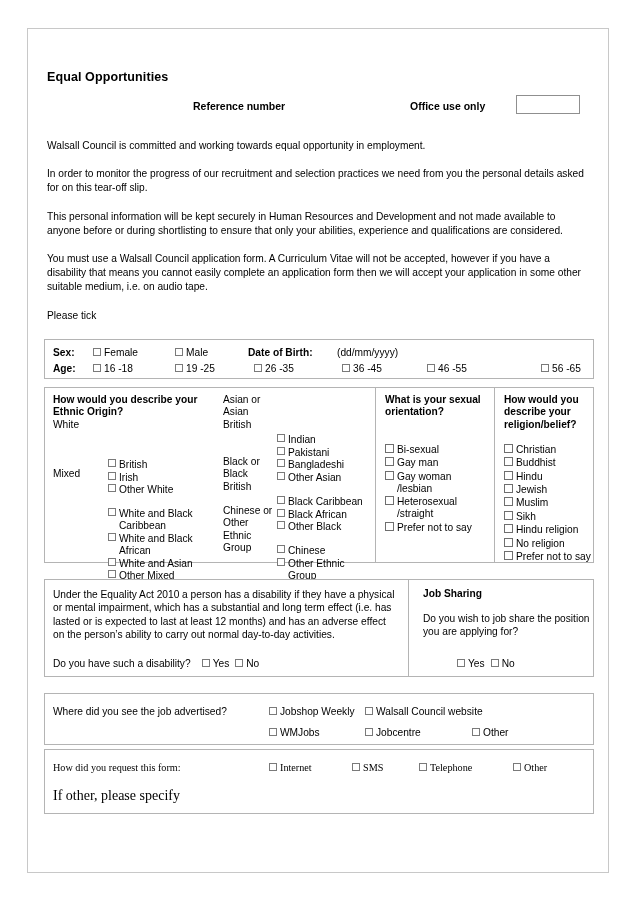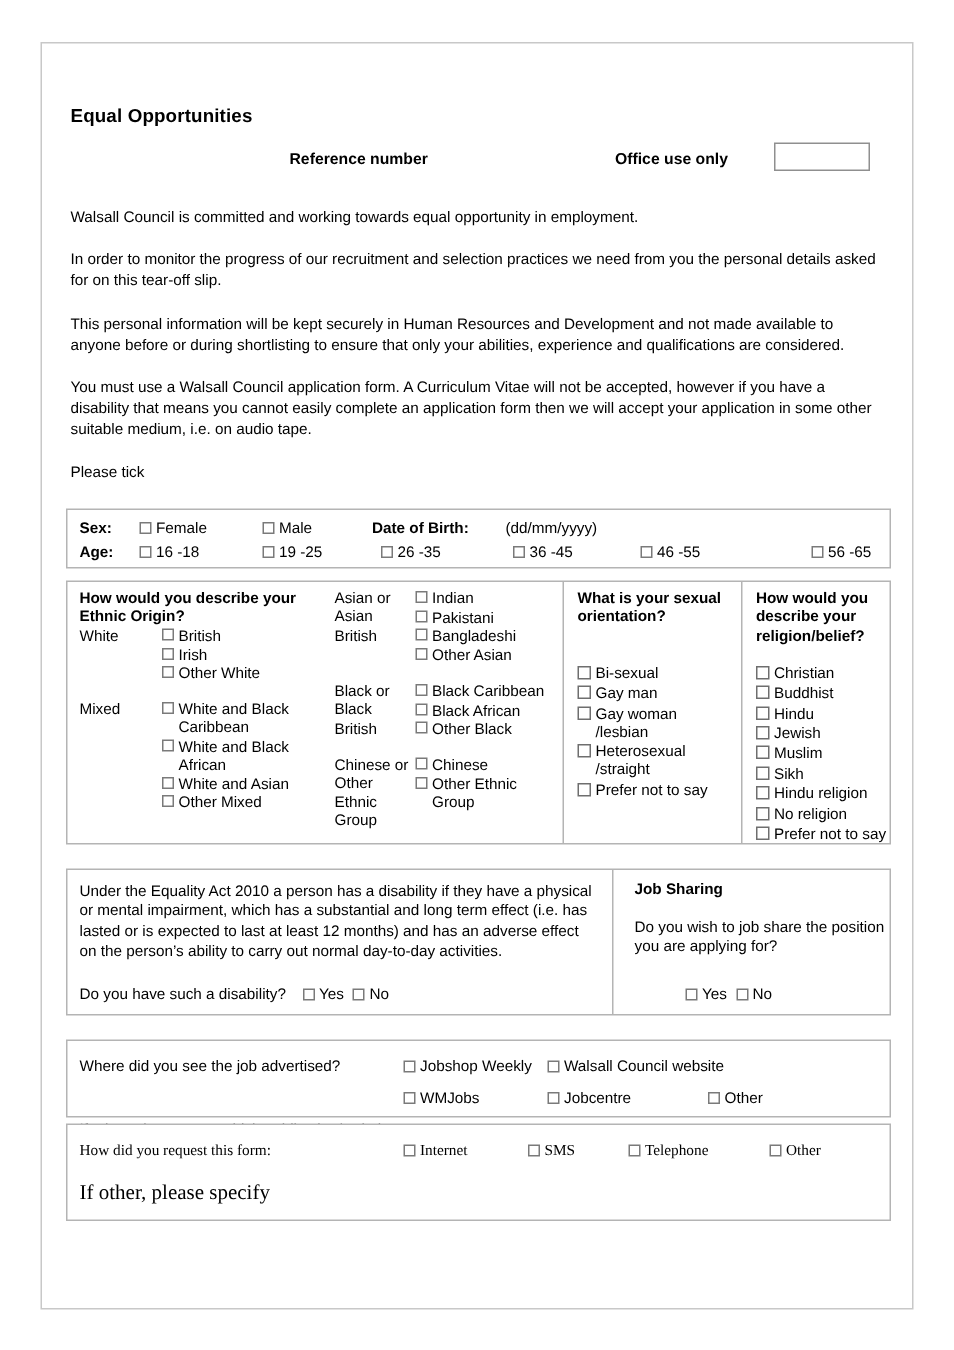--- a/index.html
+++ b/index.html
@@ -150,20 +150,21 @@
     line-height: 12.4px;
   }
   .egroup {
     position: absolute;
     font-size: 10.2px;
     font-weight: normal;
     line-height: 12.4px;
   }
   .elist {
     position: absolute;
+    margin-top: 40px;
   }
   .elist .opt { display: flex; margin-bottom: 0.5px; }
   .elist .opt .txt { line-height: 12.2px; white-space: normal; }
   .wrap2 .txt { width: 88px; white-space: normal; }
 
   
   .colhead {
     position: absolute;
     font-size: 10.2px;
     font-weight: bold;

